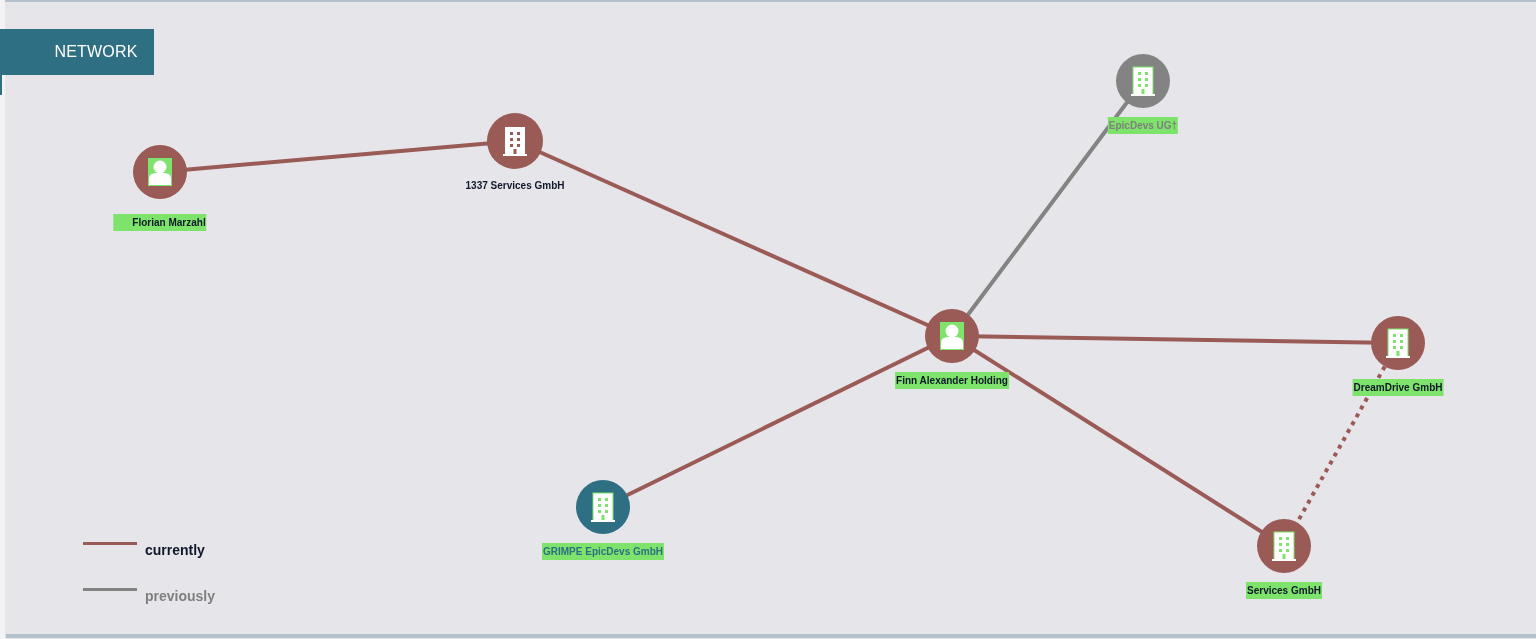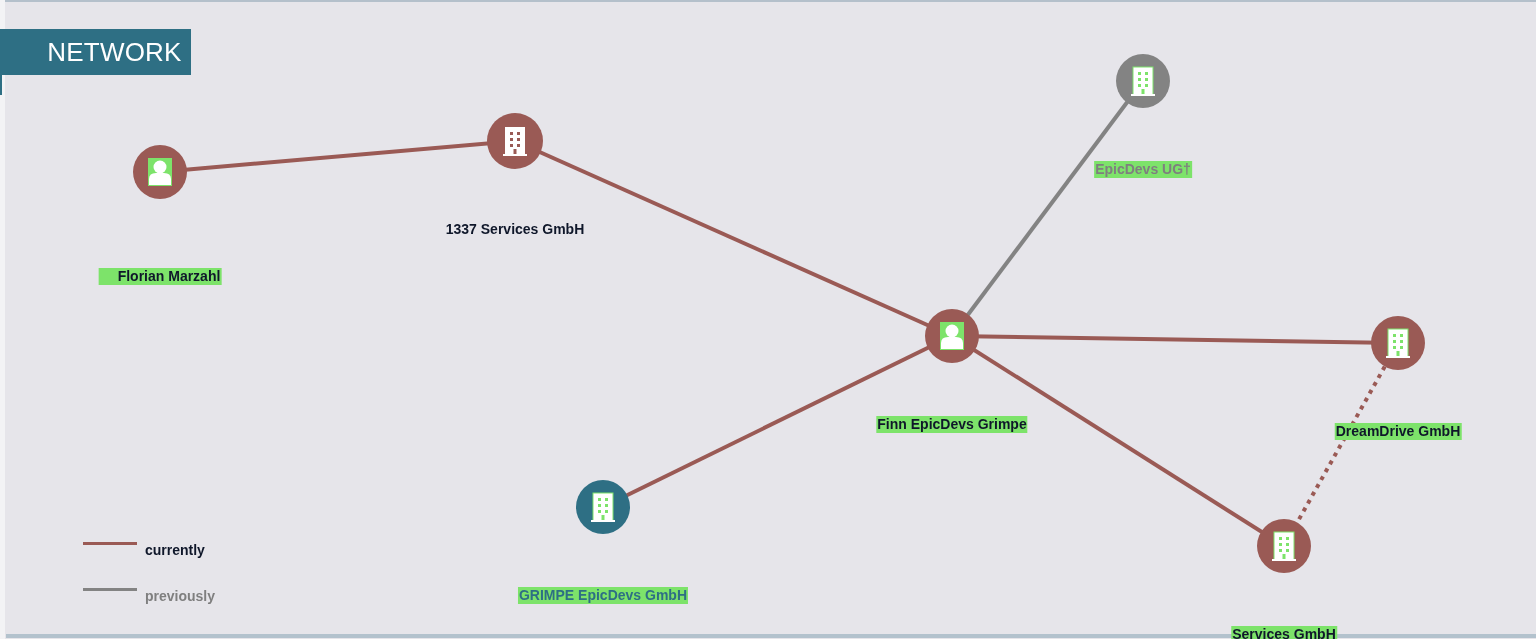--- a/index.html
+++ b/index.html
@@ -15,35 +15,35 @@
     border-top: 2px solid #b4c0cb;
     box-sizing: border-box;
   }
   .left-strip {
     position: absolute; left: 0; top: 0; width: 5px; height: 639px; background: #f3f3f5;
   }
   .bottom-bar {
     position: absolute; left: 6px; right: 0; top: 634px; height: 4px; background: #b3c2cd;
   }
   .title-tab {
-    position: absolute; left: 0; top: 29px; width: 191px; height: 46px;
+    position: absolute; left: 0; top: 29px; width: 154px; height: 46px;
     background: #2e6f84;
-    color: #ffffff; font-size: 26px;
+    color: #ffffff; font-size: 16px;
     display: flex; align-items: center; justify-content: center;
     padding-left: 38px; box-sizing: border-box;
     letter-spacing: 0.2px;
   }
   .title-tab-tail {
     position: absolute; left: 0; top: 75px; width: 2px; height: 20px; background: #2e6f84;
   }
   svg.graph { position: absolute; left: 0; top: 0; }
   .node-label {
-    position: absolute; font-weight: bold; font-size: 14px;
+    position: absolute; font-weight: bold; font-size: 10px;
     white-space: nowrap; transform: translateX(-50%);
-    line-height: 17px; padding: 0 1px; margin-top: 44px;
+    line-height: 17px; padding: 0 1px;
   }
   .hl { background: #7de36a; }
   .c-cur { color: #0f172a; }
   .c-prev { color: #7f7f7f; }
   .c-hold { color: #2e6f84; }
   .legend-row { position: absolute; display: flex; align-items: flex-start; font-size: 14px; font-weight: bold; }
   .legend-line { width: 54px; height: 3px; margin-right: 8px; }
 </style>
 </head>
 <body>
@@ -120,24 +120,24 @@
   <g transform="translate(1284,546)">
     <circle r="27" fill="#9a5a55"></circle>
     <use href="#building-icon"></use>
   </g>
   <g transform="translate(603,507)">
     <circle r="27" fill="#2e6f84"></circle>
     <use href="#building-icon"></use>
   </g>
 </svg>
 
-<div class="node-label hl c-cur" style="left:160px; top:224px;padding-left:19px;">Florian Marzahl</div>
+<div class="node-label hl c-cur" style="left:160px; top:214px;padding-left:19px;">Florian Marzahl</div>
 <div class="node-label c-cur" style="left:515px; top:177px;">1337 Services GmbH</div>
 <div class="node-label hl c-prev" style="left:1143px; top:117px;">EpicDevs UG†</div>
-<div class="node-label hl c-cur" style="left:952px; top:372px;">Finn EpicDevs Grimpe</div>
+<div class="node-label hl c-cur" style="left:952px; top:372px;">Finn Alexander Holding</div>
 <div class="node-label hl c-cur" style="left:1398px; top:379px;">DreamDrive GmbH</div>
 <div class="node-label hl c-cur" style="left:1284px; top:582px;">Services GmbH</div>
 <div class="node-label hl c-hold" style="left:603px; top:543px;">GRIMPE EpicDevs GmbH</div>
 
 <div>
   <div class="legend-row" style="left:83px; top:542px;">
     <span class="legend-line" style="background:#9a5a55;"></span>
     <span class="c-cur">currently</span>
   </div>
   <div class="legend-row" style="left:83px; top:588px;">

